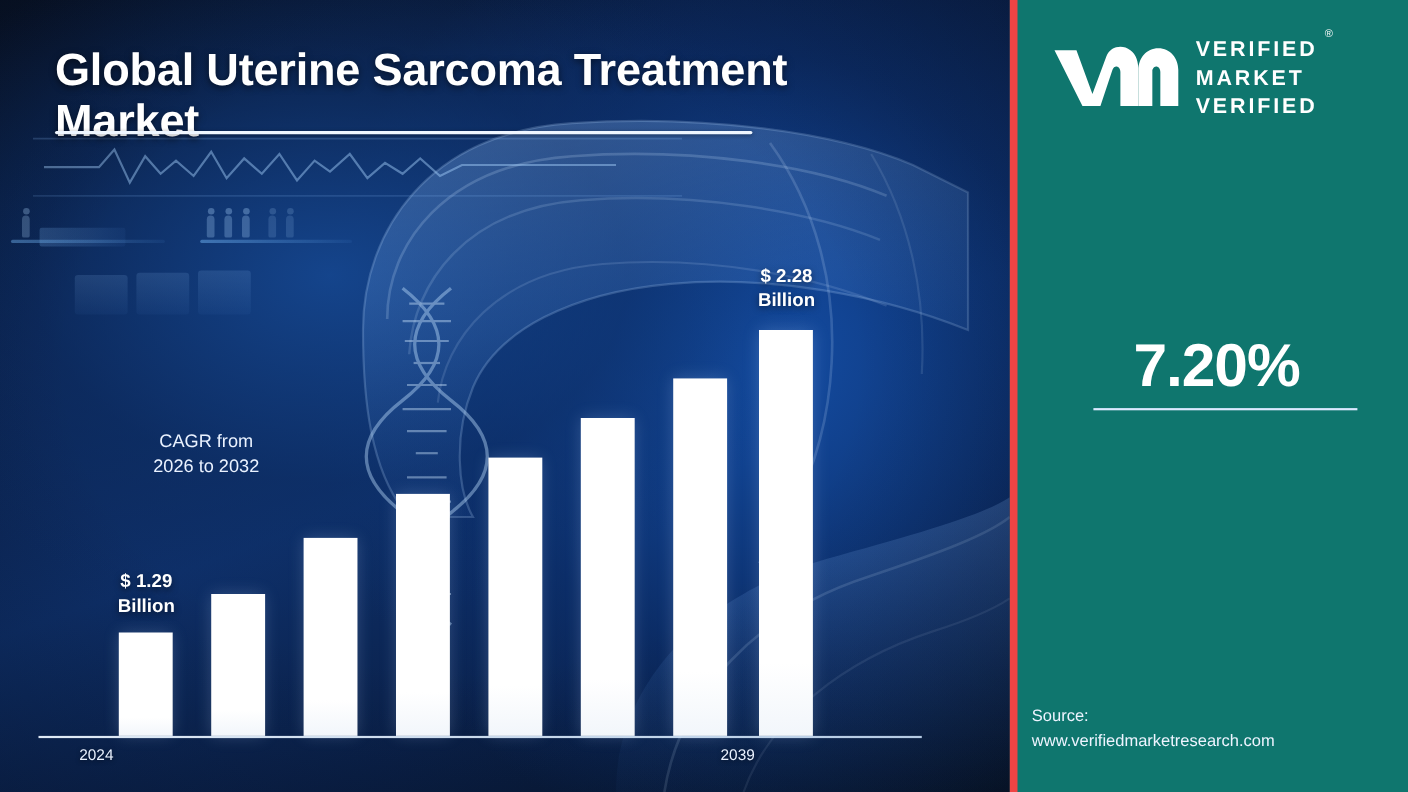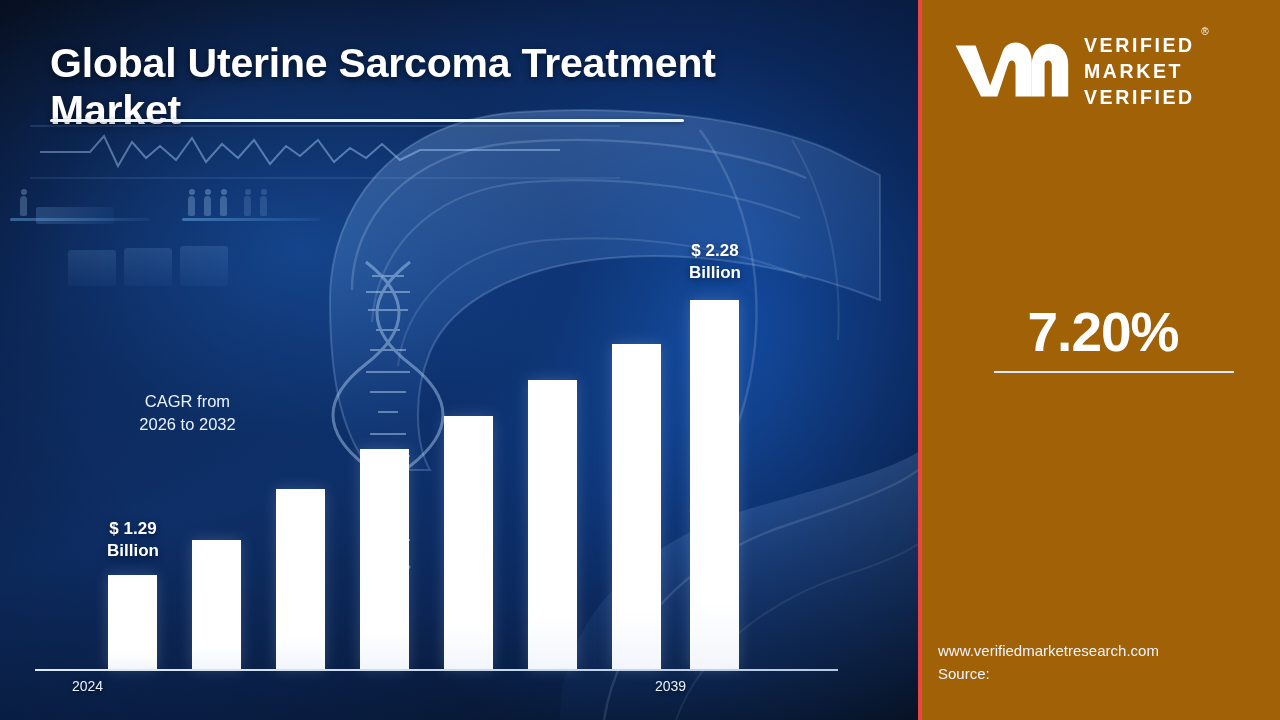--- a/index.html
+++ b/index.html
@@ -75,22 +75,22 @@
   }
   .tick {
     position:absolute; top:678px; width:120px; text-align:left;
     color:#eaf2ff; font-size:14px;
     text-shadow:0 1px 4px rgba(0,0,0,.5);
   }
 
   
   .right-panel {
     position:absolute; left:918px; top:0; width:362px; height:720px;
-    background:#a16207;
-    border-left:4px solid #ef4444;
+    background:#0f766e;
+    border-left:7px solid #ef4444;
   }
   .logo-row {
     position:absolute; left:30px; top:28px; width:310px; height:86px;
     display:flex; align-items:center; gap:14px;
   }
   .logo-mark { width:118px; height:66px; flex:0 0 auto; }
   .logo-words {
     position:relative; color:#ffffff; font-weight:bold;
     font-size:19.5px; line-height:1.34; letter-spacing:2.6px;
   }
@@ -257,17 +257,17 @@
   </div>
 
   <div class="cagr-rule"></div>
 
   <div class="cagr-sub">
     <div>CAGR from</div>
     <div>2026 to 2032</div>
   </div>
 
   <div class="source">
+    <span class="source-line">Source:</span>
     <span class="source-line">www.verifiedmarketresearch.com</span>
-    <span class="source-line">Source:</span>
   </div>
 
 </div>
 
 </body></html>

